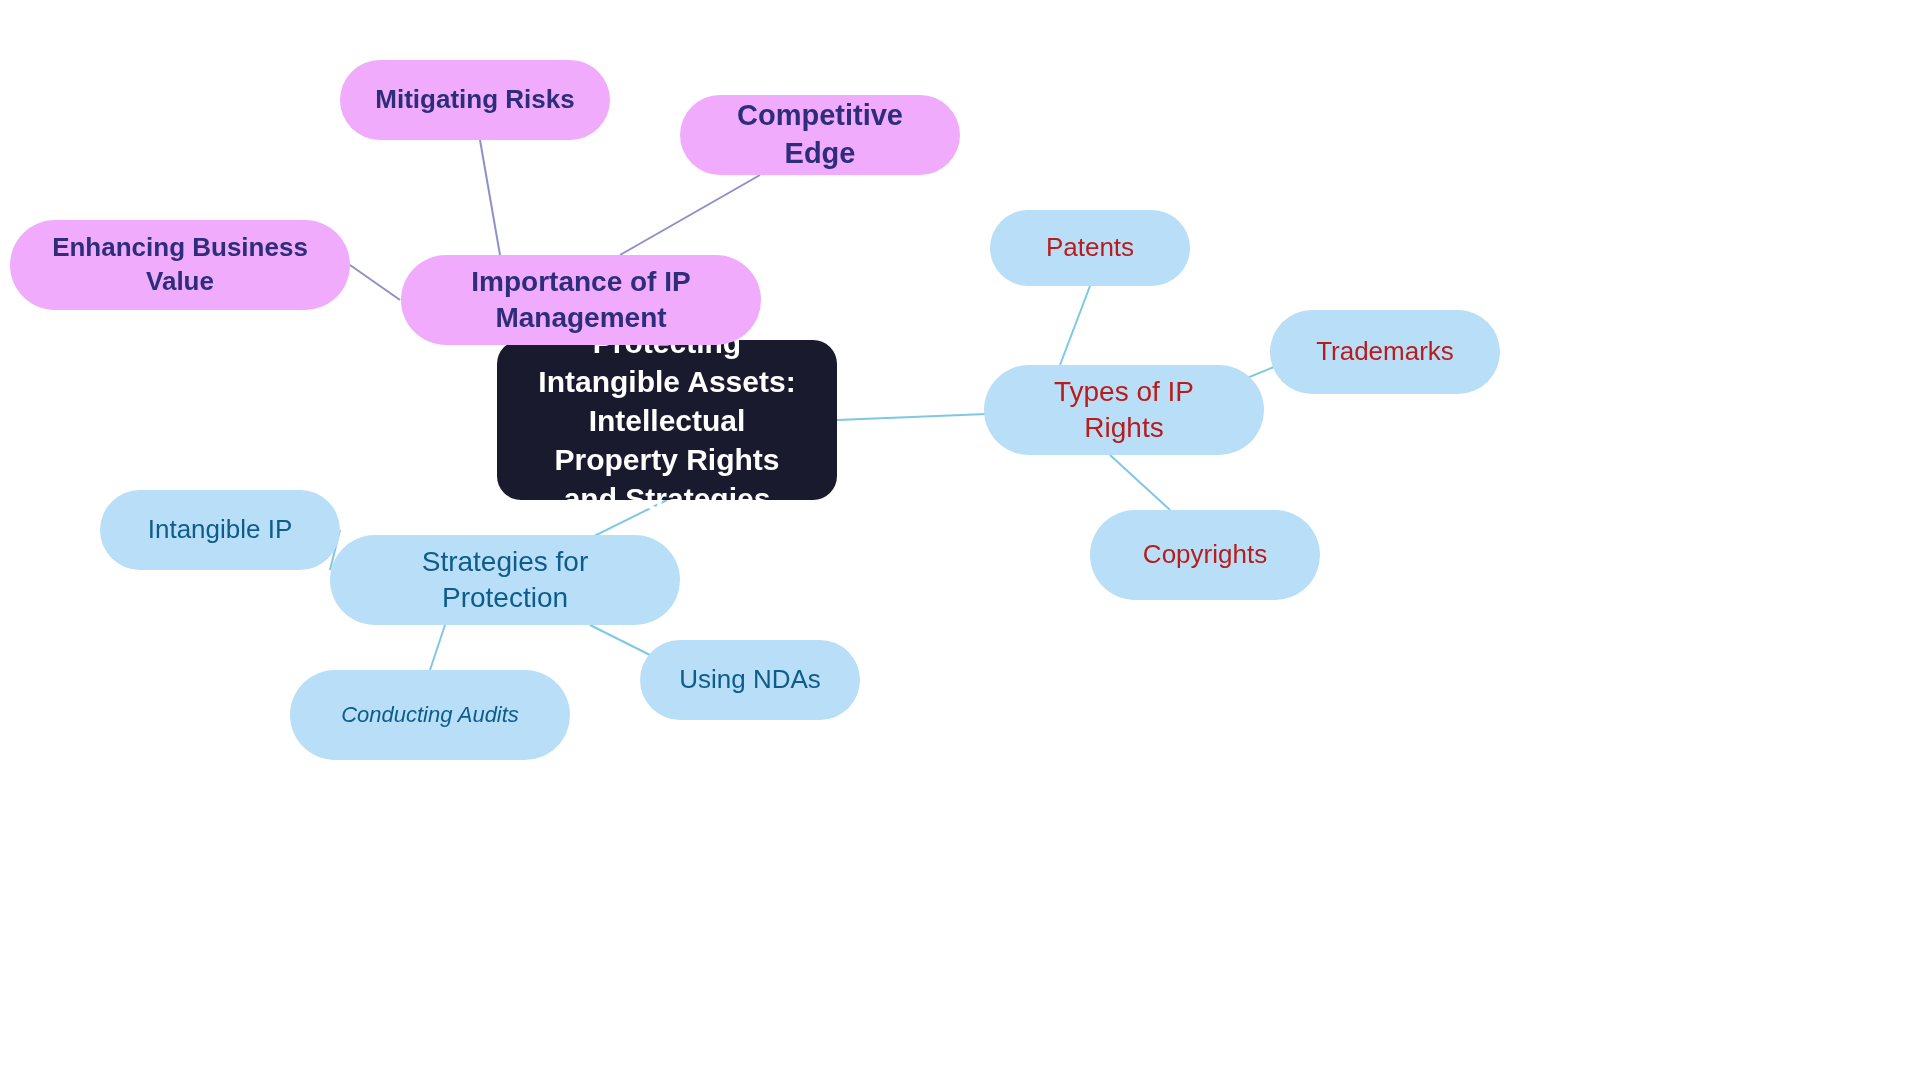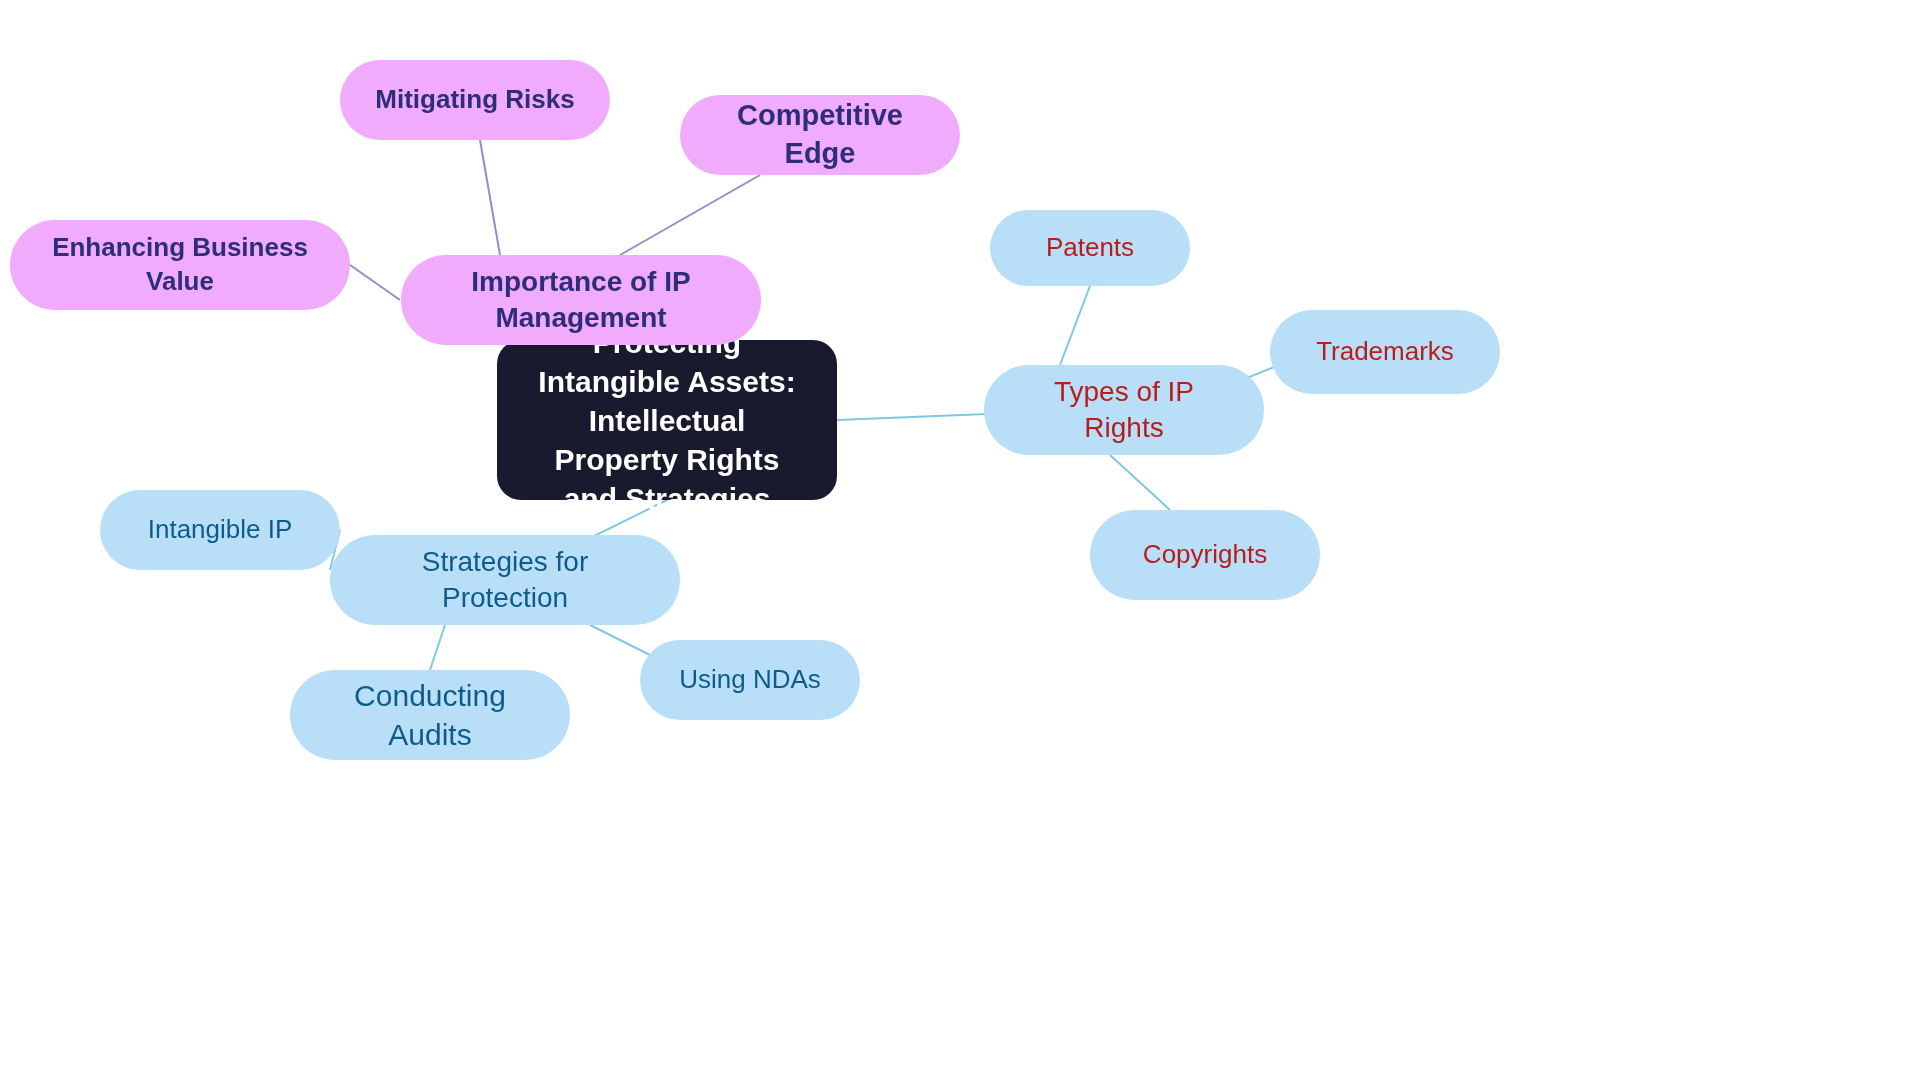--- a/index.html
+++ b/index.html
@@ -203,15 +203,15 @@
 <div class="node node-blue node-patents" style="font-size:26px;">Patents</div>
 
 <div class="node node-blue node-trademarks" style="font-size:26px;">Trademarks</div>
 
 <div class="node node-blue node-copyrights" style="font-size:26px;">Copyrights</div>
 
 <div class="node node-lightblue node-strategies">Strategies for Protection</div>
 
 <div class="node node-lightblue node-registering" style="font-size:26px;">Intangible IP</div>
 
-<div class="node node-lightblue node-audits" style="font-size:30px;">Conducting Audits</div>
+<div class="node node-lightblue node-audits" style="font-size:22px;font-style:italic;">Conducting Audits</div>
 
 <div class="node node-lightblue node-ndas" style="font-size:26px;">Using NDAs</div>
 
 </body></html>

